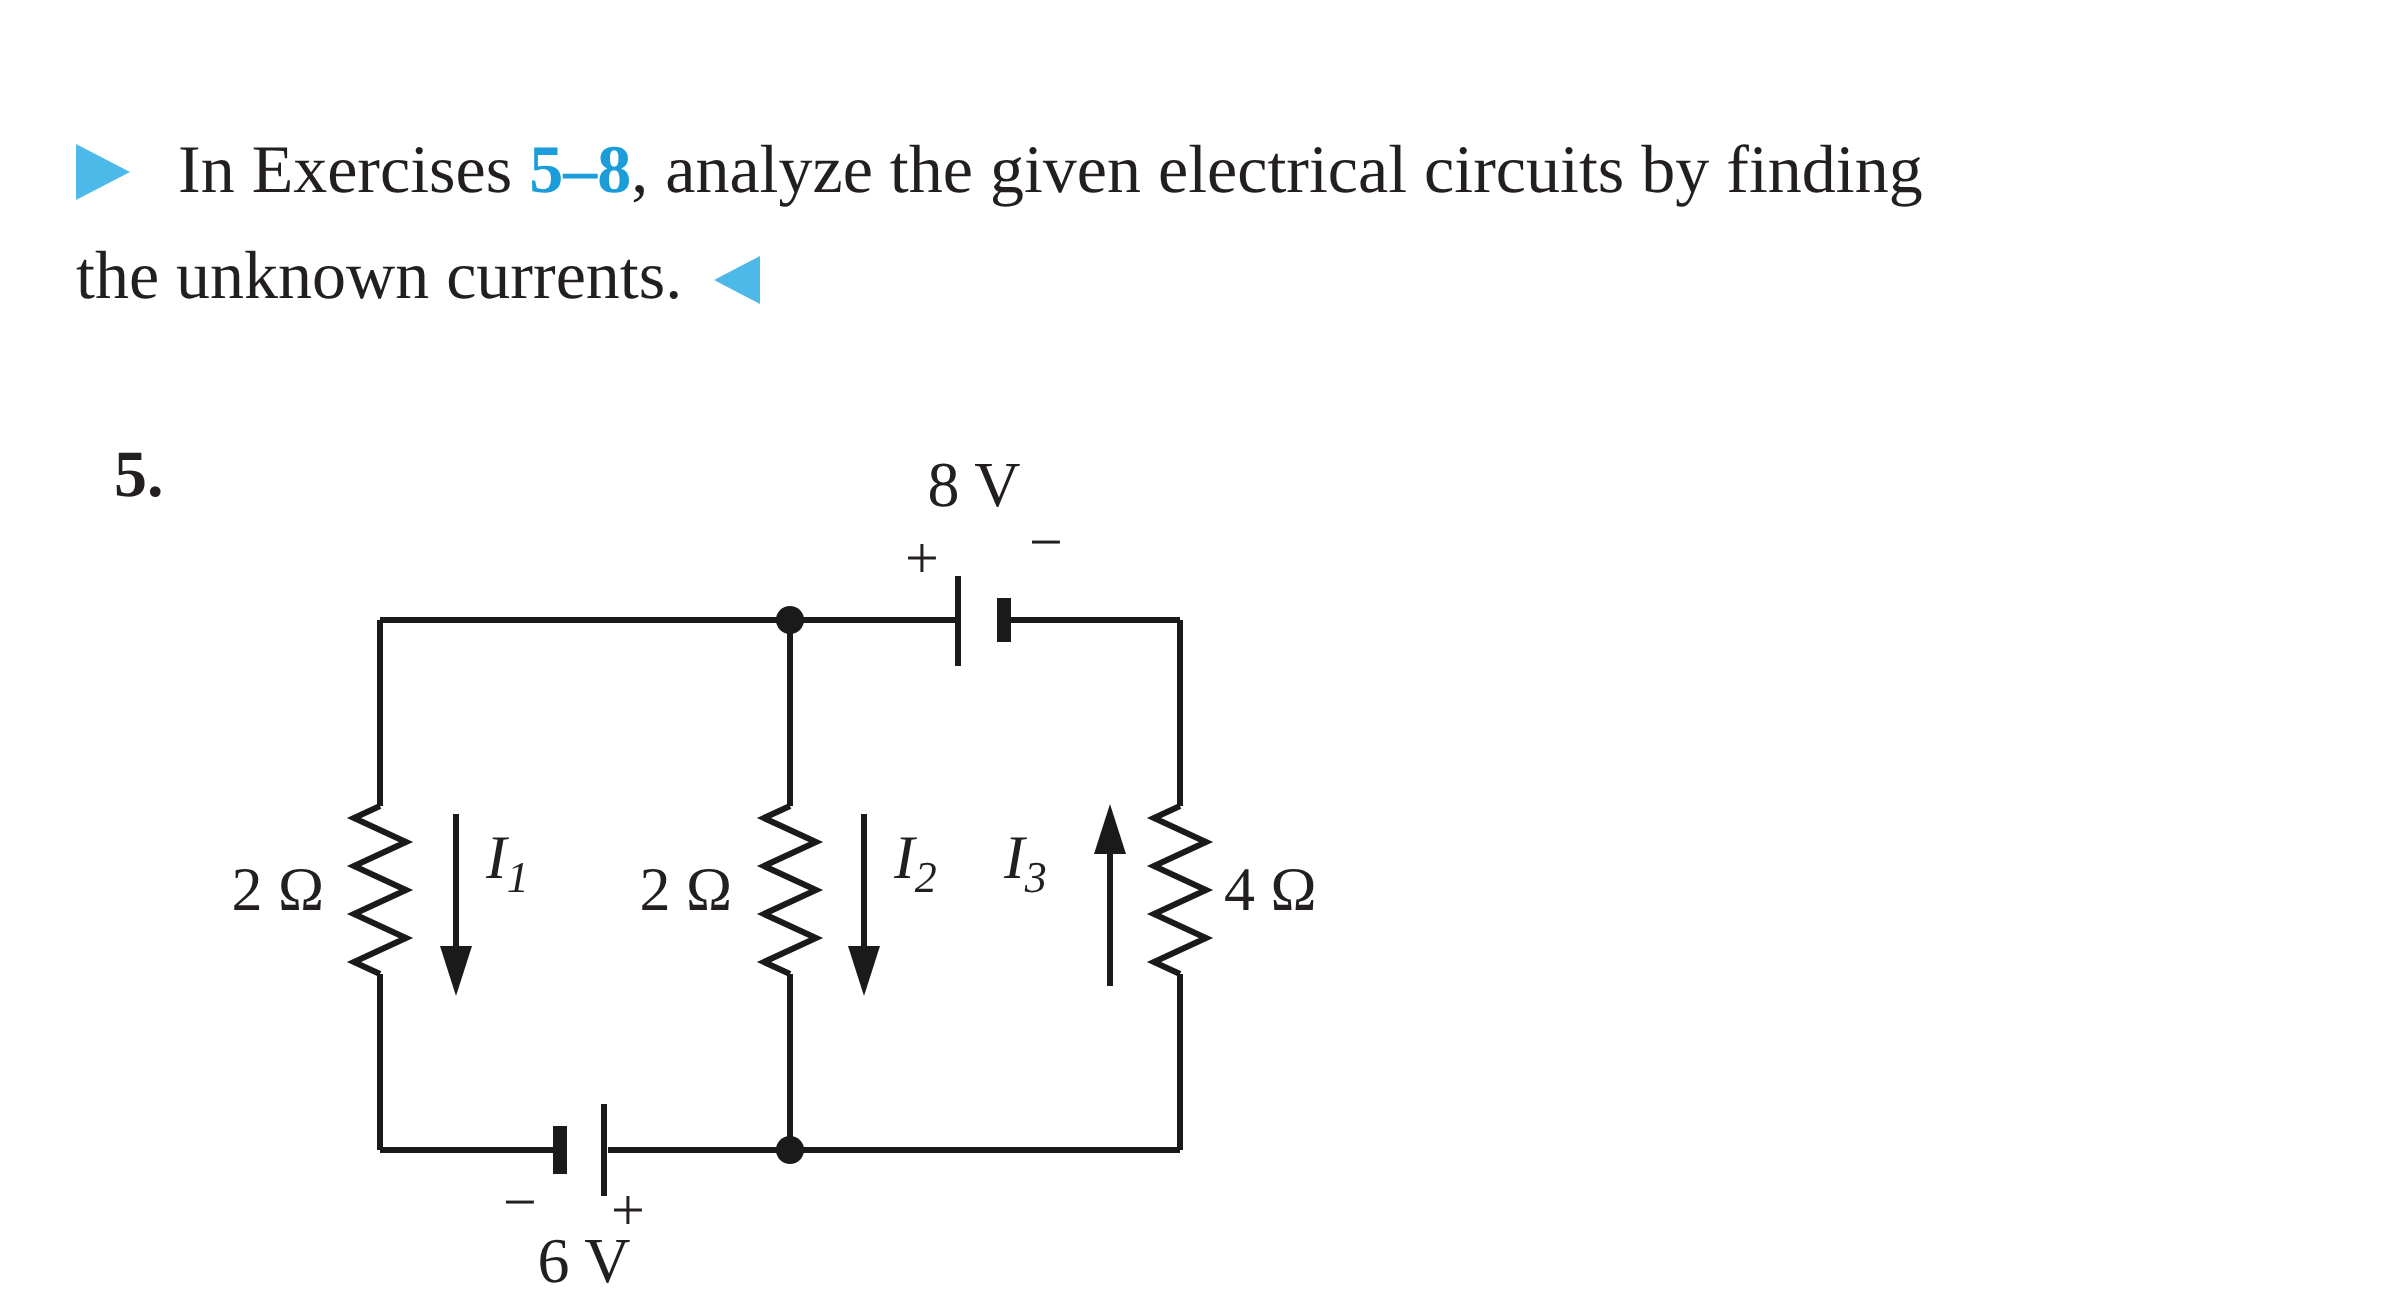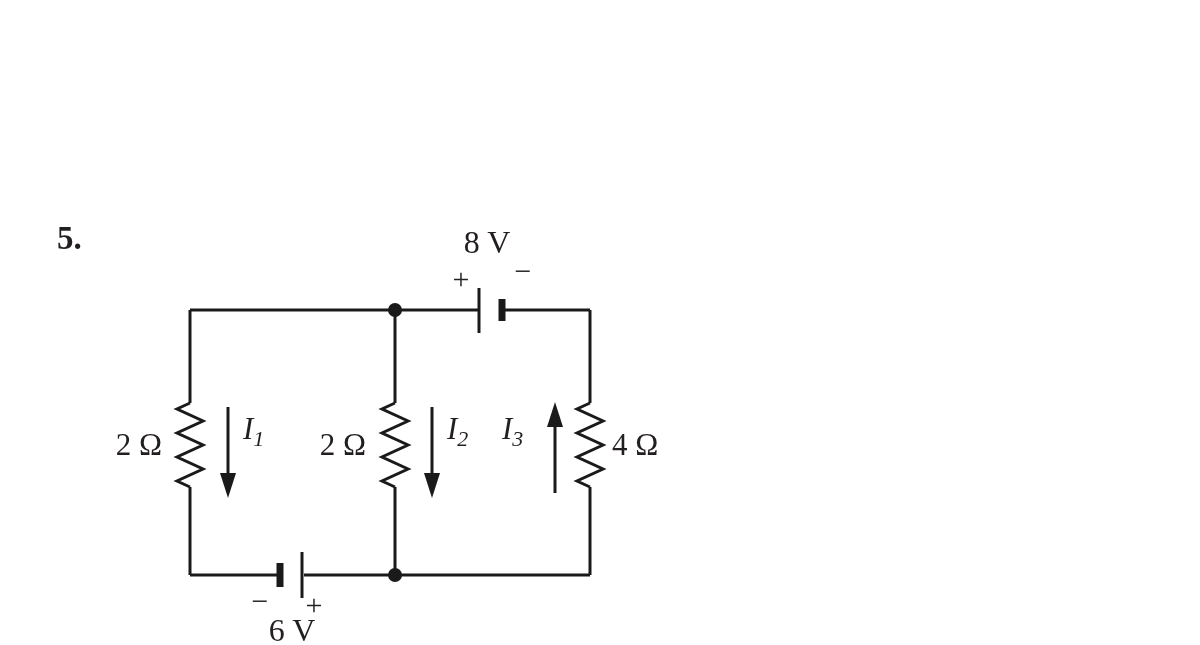--- a/index.html
+++ b/index.html
@@ -38,20 +38,24 @@
     font-family:"Liberation Serif", serif;
     fill:var(--text,#231f20);
   }
   .sub{font-size:22px;}
 </style>
 </head>
 <body>
 
 <div class="page">
 
+  <p class="instructions">
+    <span class="tri-right"></span><span>In Exercises </span><span class="range">5–8</span><span>, analyze the given electrical circuits by finding</span>
+    <span class="line2"><span>the unknown currents.</span><span class="tri-left"></span></span>
+  </p>
 
   <div class="exercise-number">5.</div>
 
   <svg class="circuit" width="720" height="430" viewBox="0 0 720 430">
 
     <g stroke="#1a1a1a" stroke-width="3" fill="none">
       <path d="M190,95 H478"></path>
       <path d="M505,95 H590"></path>
       <path d="M190,95 V188"></path>
       <path d="M190,272 V360"></path>

